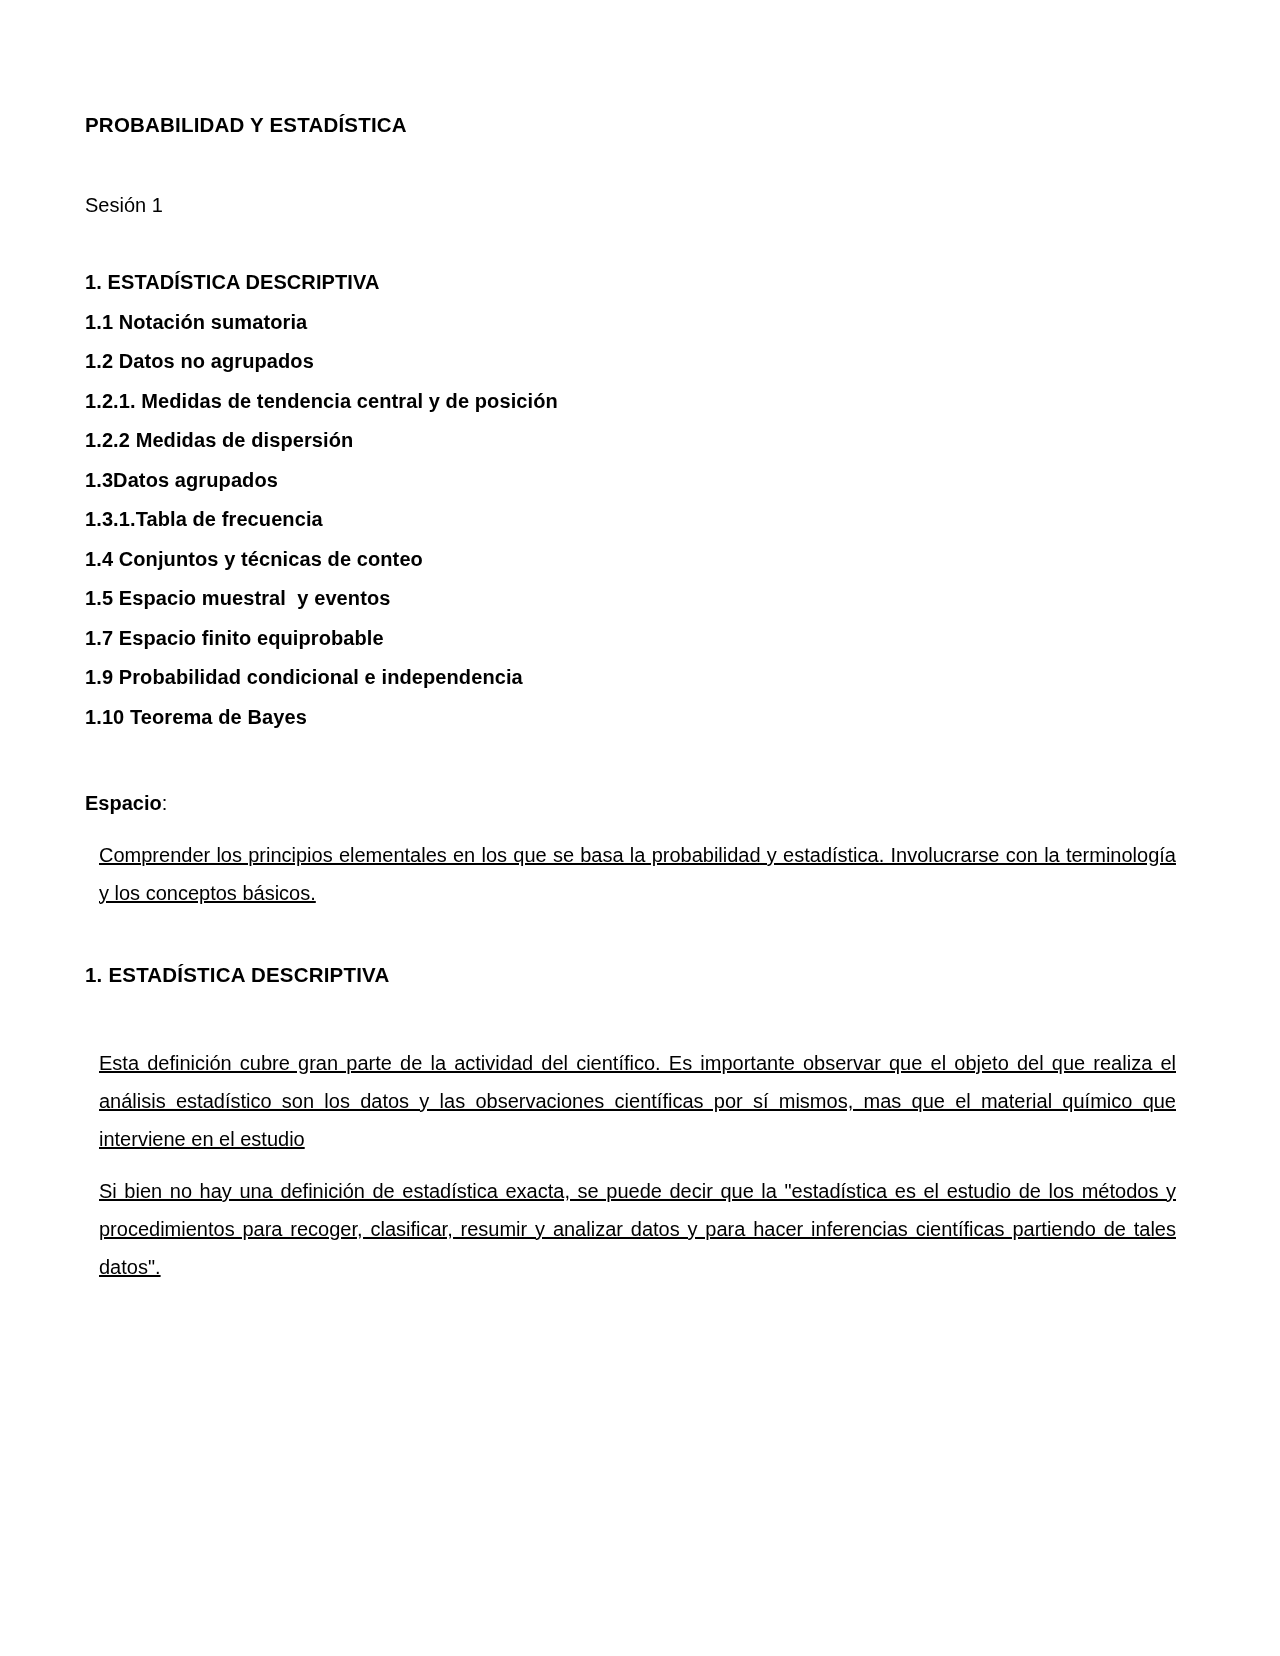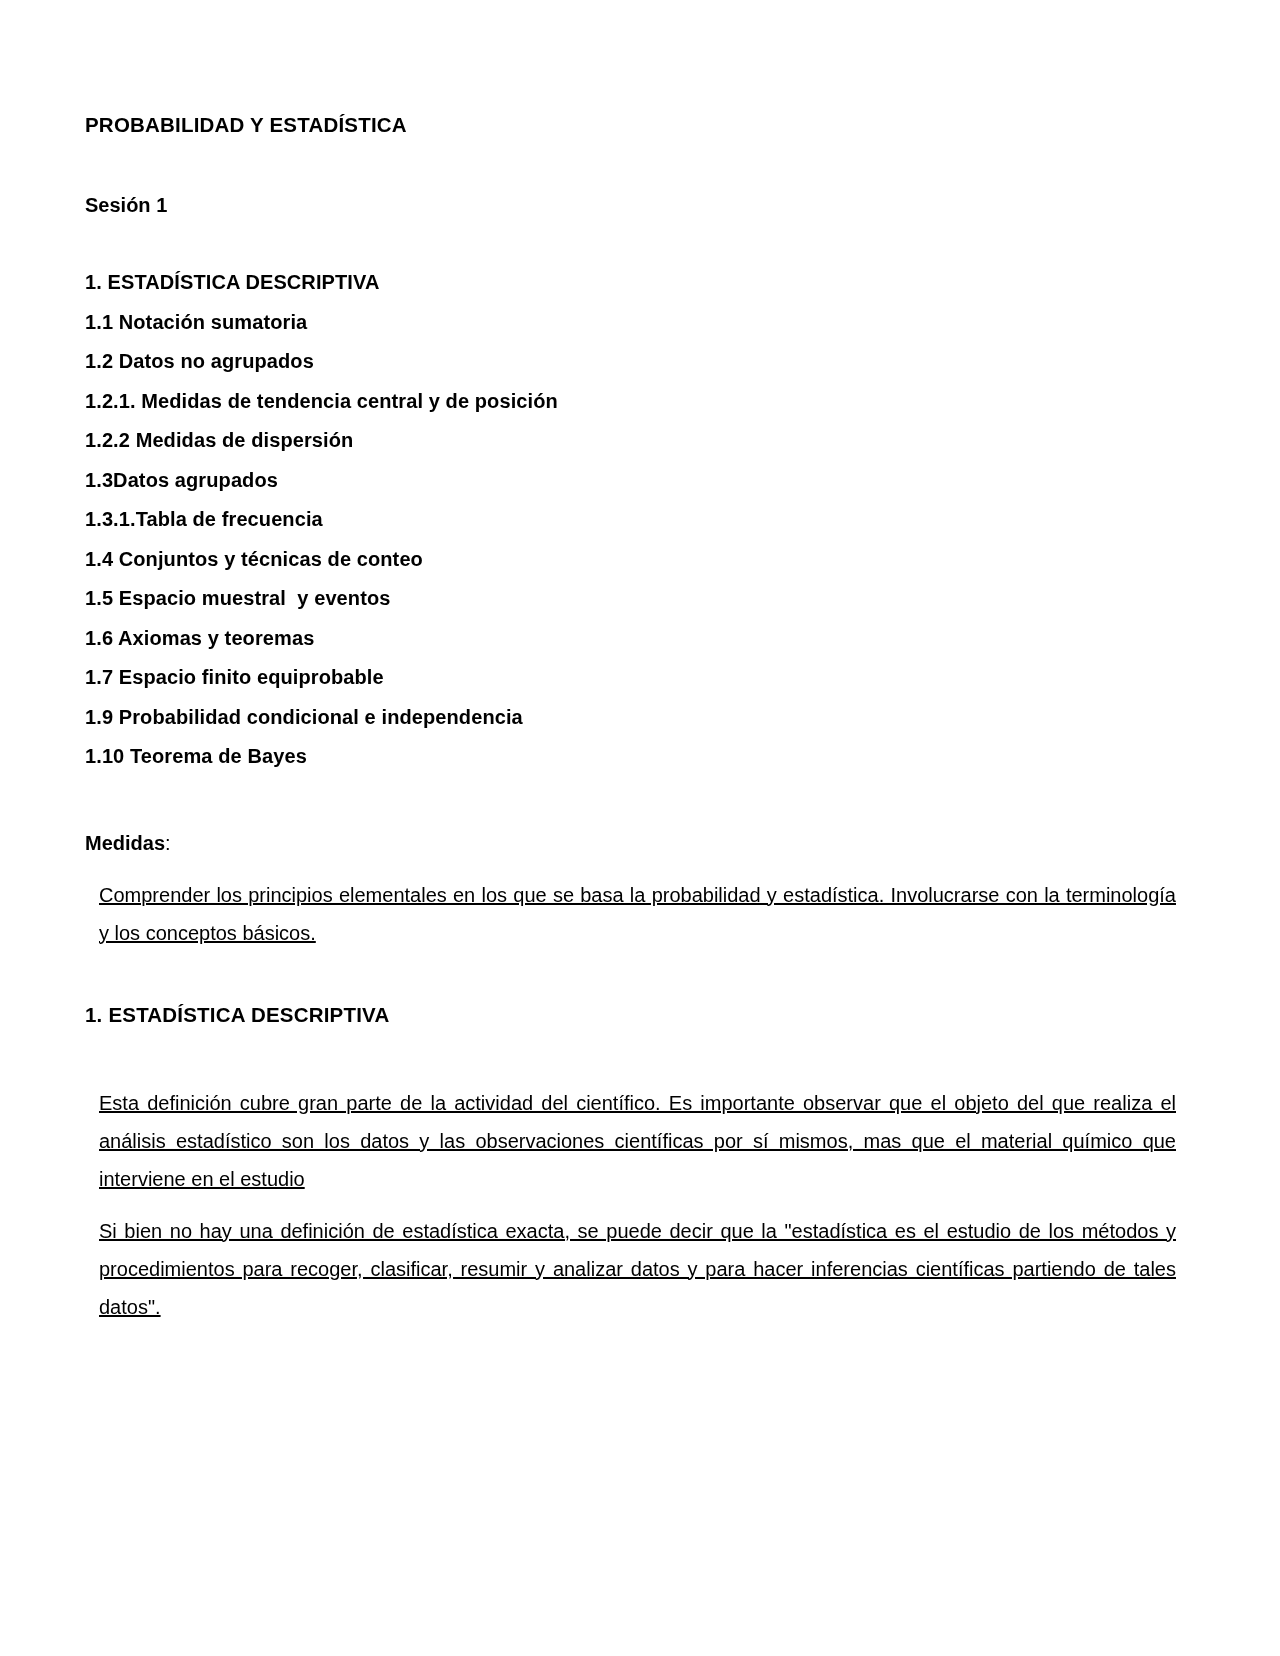--- a/index.html
+++ b/index.html
@@ -20,21 +20,21 @@
     overflow: hidden;
   }
   .doc-title {
     font-size: 20.5px;
     font-weight: bold;
     line-height: 38px;
     margin: 0 0 42px 0;
     letter-spacing: 0.2px;
   }
   .session-heading {
-    font-weight: bold;
+    font-weight: normal;
     line-height: 38px;
     margin: 0 0 39px 0;
   }
   .toc {
     margin: 0 0 47px 0;
   }
   .toc-line {
     margin: 0;
     line-height: 39.5px;
     font-weight: bold;
@@ -77,27 +77,26 @@
   <div class="toc">
     <p class="toc-line">1. ESTADÍSTICA DESCRIPTIVA</p>
     <p class="toc-line">1.1 Notación sumatoria</p>
     <p class="toc-line">1.2 Datos no agrupados</p>
     <p class="toc-line">1.2.1. Medidas de tendencia central y de posición</p>
     <p class="toc-line">1.2.2 Medidas de dispersión</p>
     <p class="toc-line">1.3Datos agrupados</p>
     <p class="toc-line">1.3.1.Tabla de frecuencia</p>
     <p class="toc-line">1.4 Conjuntos y técnicas de conteo</p>
     <p class="toc-line">1.5 Espacio muestral  y eventos</p>
-    <p class="toc-line">1.6 Axiomas y teoremas</p>
     <p class="toc-line">1.7 Espacio finito equiprobable</p>
     <p class="toc-line">1.9 Probabilidad condicional e independencia</p>
     <p class="toc-line">1.10 Teorema de Bayes</p>
   </div>
 
-  <p class="objective-line"><span class="objective-label">Medidas</span><span>:</span></p>
+  <p class="objective-line"><span class="objective-label">Espacio</span><span>:</span></p>
 
   <p class="body-par">Comprender los principios elementales en los que se basa la probabilidad y estadística. Involucrarse con la terminología y los conceptos básicos.</p>
 
   <h2 class="section-heading">1. ESTADÍSTICA DESCRIPTIVA</h2>
 
   <p class="body-par par-gap">Esta definición cubre gran parte de la actividad del científico. Es importante observar que el objeto del que realiza el análisis estadístico son los datos y las observaciones científicas por sí mismos, mas que el material químico que interviene en el estudio</p>
 
   <p class="body-par">Si bien no hay una definición de estadística exacta, se puede decir  que  la "estadística es el estudio de los métodos y procedimientos para recoger, clasificar, resumir y analizar datos y para hacer inferencias científicas partiendo de tales datos".</p>
 
 </div>

